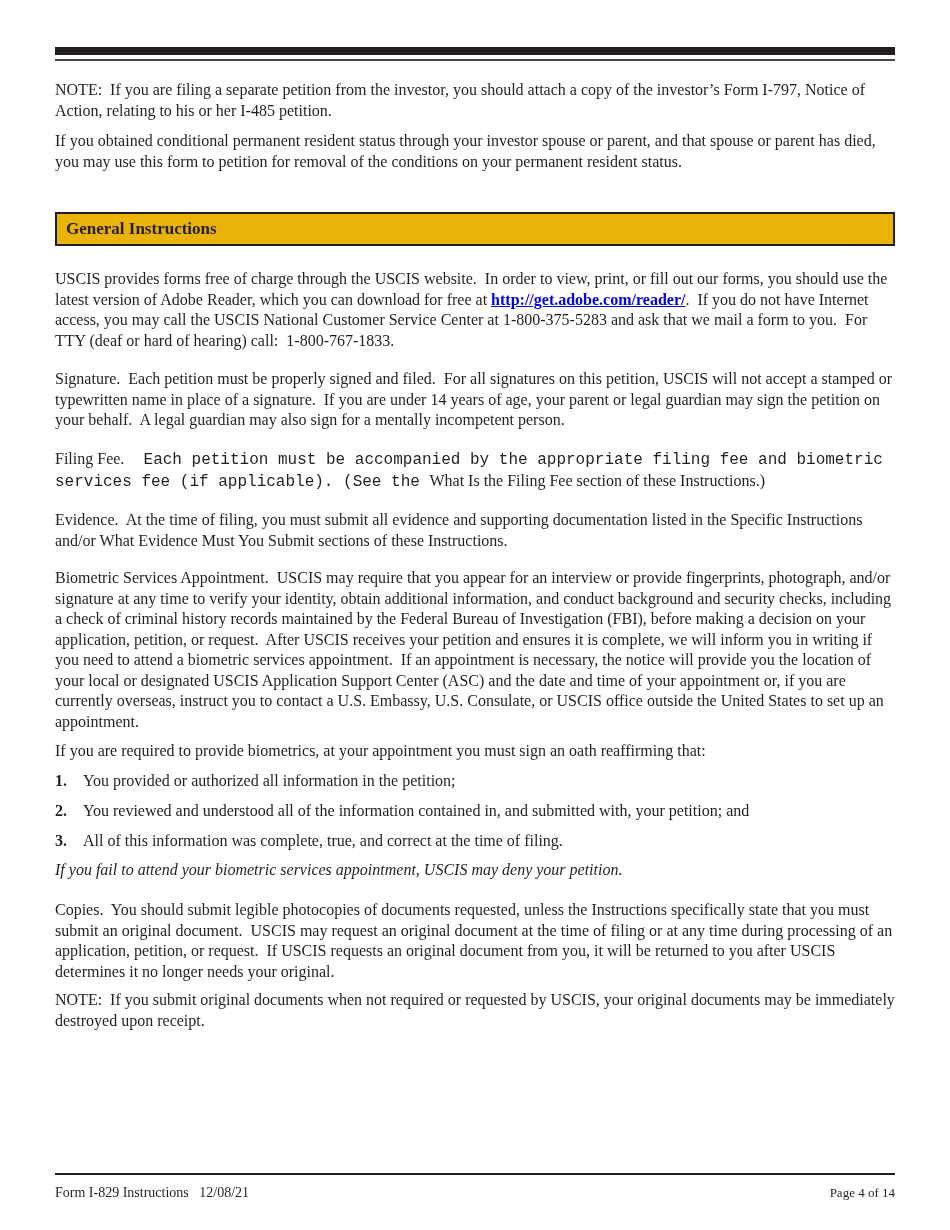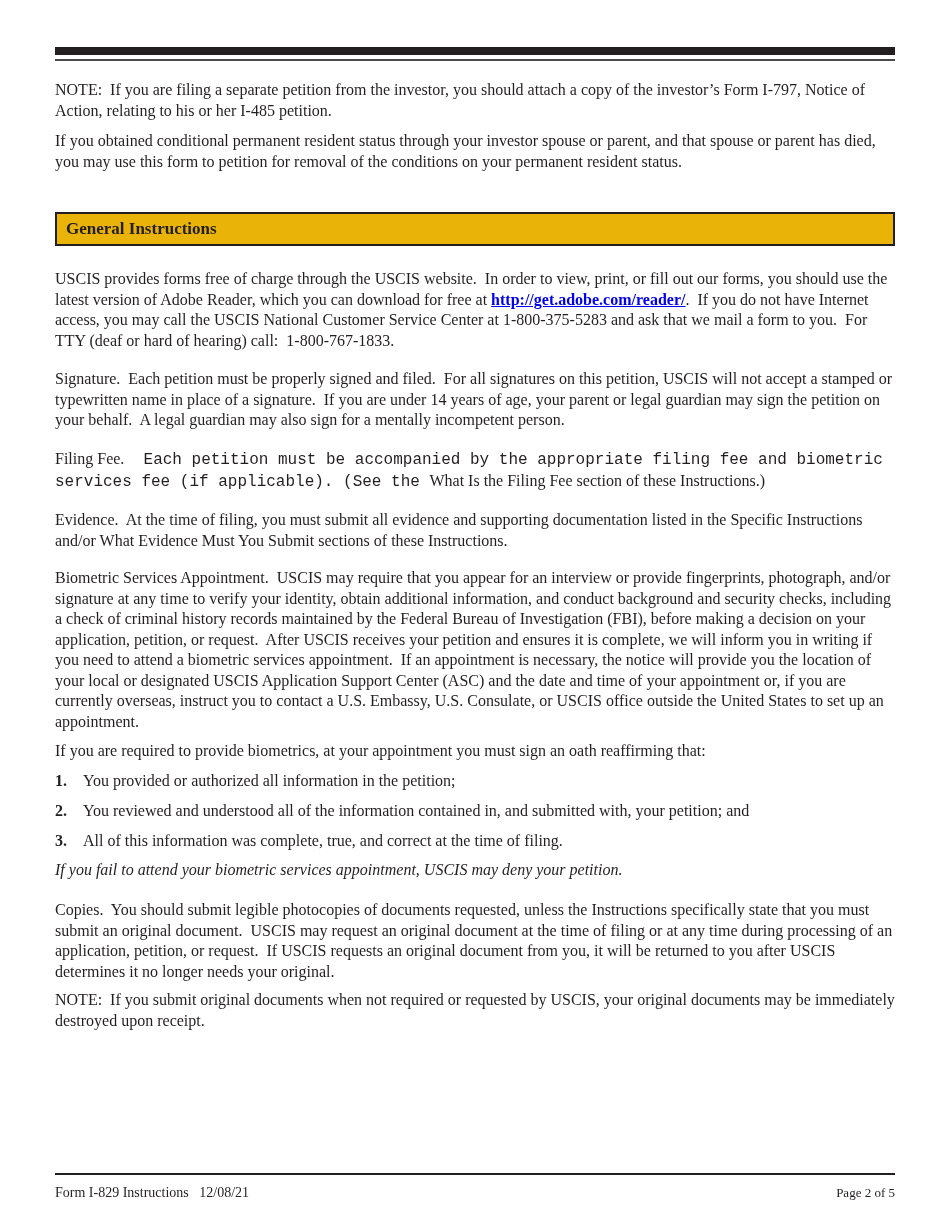--- a/index.html
+++ b/index.html
@@ -55,13 +55,13 @@
 <div class="list-item" style="top:831px;"><span class="list-num">3.</span><span>All of this information was complete, true, and correct at the time of filing.</span></div>
 
 <p class="para" style="top:860px;font-style:italic;">If you fail to attend your biometric services appointment, USCIS may deny your petition.</p>
 
 <p class="para" style="top:900px;"><b>Copies.</b><span style="white-space:pre-wrap;">  You should submit legible </span><b>photocopies</b><span style="white-space:pre-wrap;"> of documents requested, unless the Instructions specifically state that you must submit an original document.  USCIS may request an original document at the time of filing or at any time during processing of an application, petition, or request.  If USCIS requests an original document from you, it will be returned to you after USCIS determines it no longer needs your original.</span></p>
 
 <p class="para" style="top:990px;"><b>NOTE:</b><span style="white-space:pre-wrap;">  If you submit original documents when not required or requested by USCIS, </span><b>your original documents may be immediately destroyed upon receipt</b><span>.</span></p>
 
 <div class="footer-rule"></div>
 <div class="footer-left" style="white-space:pre;">Form I-829 Instructions   12/08/21</div>
-<div class="footer-right">Page 2 of 5</div>
+<div class="footer-right">Page 4 of 14</div>
 
 </body></html>

